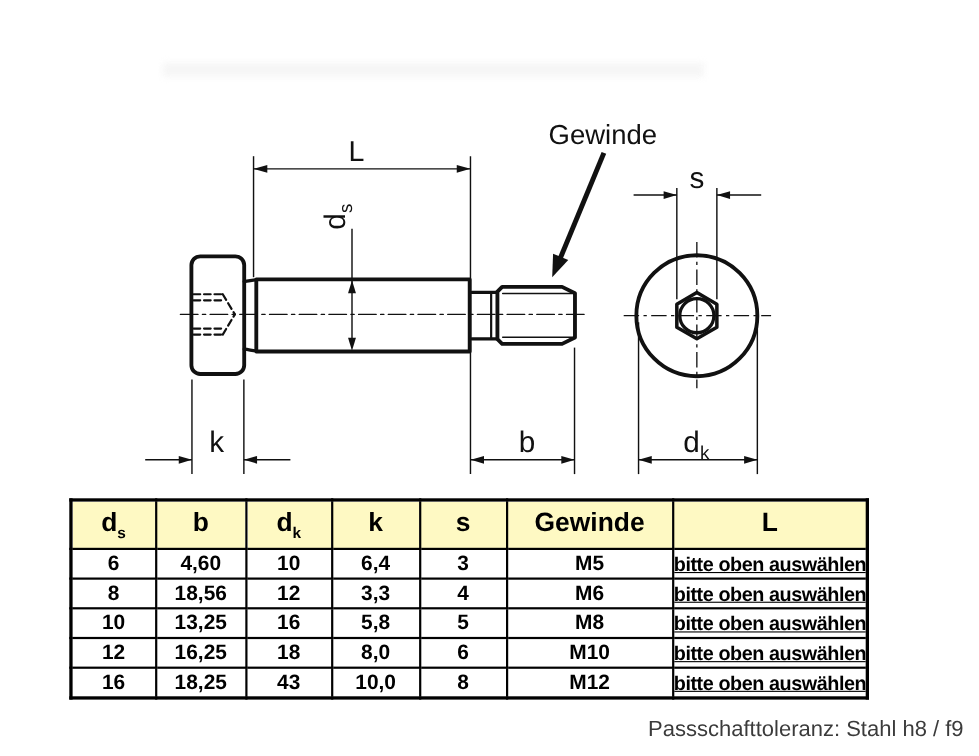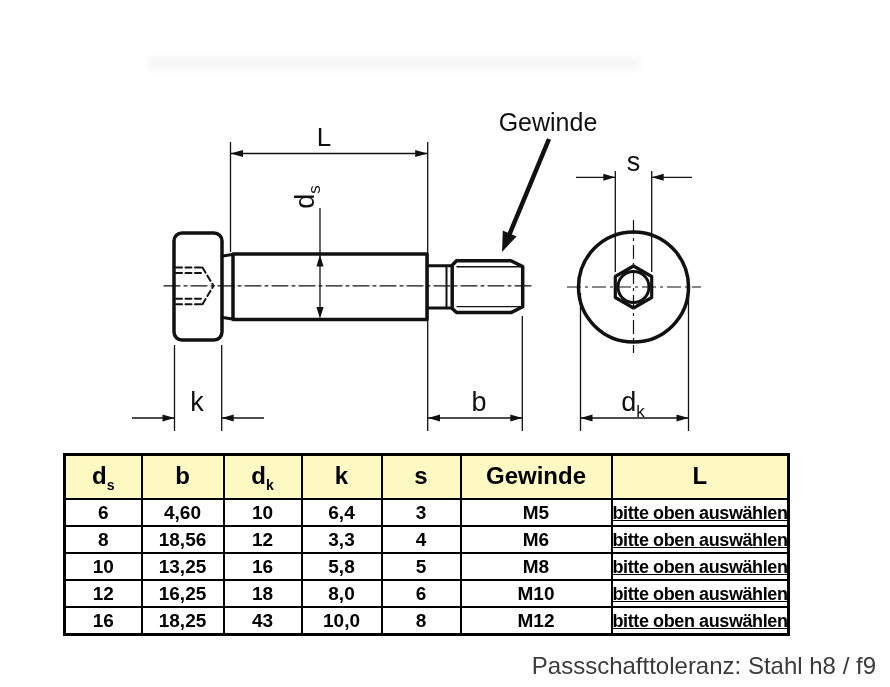--- a/index.html
+++ b/index.html
@@ -10,21 +10,21 @@
   svg.draw{position:absolute;left:0;top:0;}
   .dim-table{position:absolute;left:63px;top:453px;width:724px;
              border-collapse:collapse;table-layout:fixed;
              border:3px solid #000;background:#fff;}
   .dim-table th,.dim-table td{border:2px solid #000;text-align:center;
              vertical-align:middle;padding:0;color:#000;overflow:hidden;white-space:nowrap;}
   .dim-table thead th{background:#fef9c3;height:42px;font-size:24px;font-weight:700;}
   .dim-table thead th sub{font-size:14px;}
   .dim-table tbody td{height:25px;font-size:19px;font-weight:700;line-height:1;}
   .dim-table tbody td.col-L{font-size:18px;letter-spacing:-0.4px;text-decoration:underline;}
-  .note{position:absolute;top:652px;right:14px;font-size:24px;color:#3b3b3b;}
+  .note{position:absolute;top:652px;right:14px;font-size:20px;color:#3b3b3b;}
   svg text{font-family:"Liberation Sans",sans-serif;}
 </style>
 </head>
 <body>
 
 <div class="stage">
 
   <div class="watermark"></div>
 
   <svg class="draw" width="890" height="687" viewBox="0 0 890 687">

